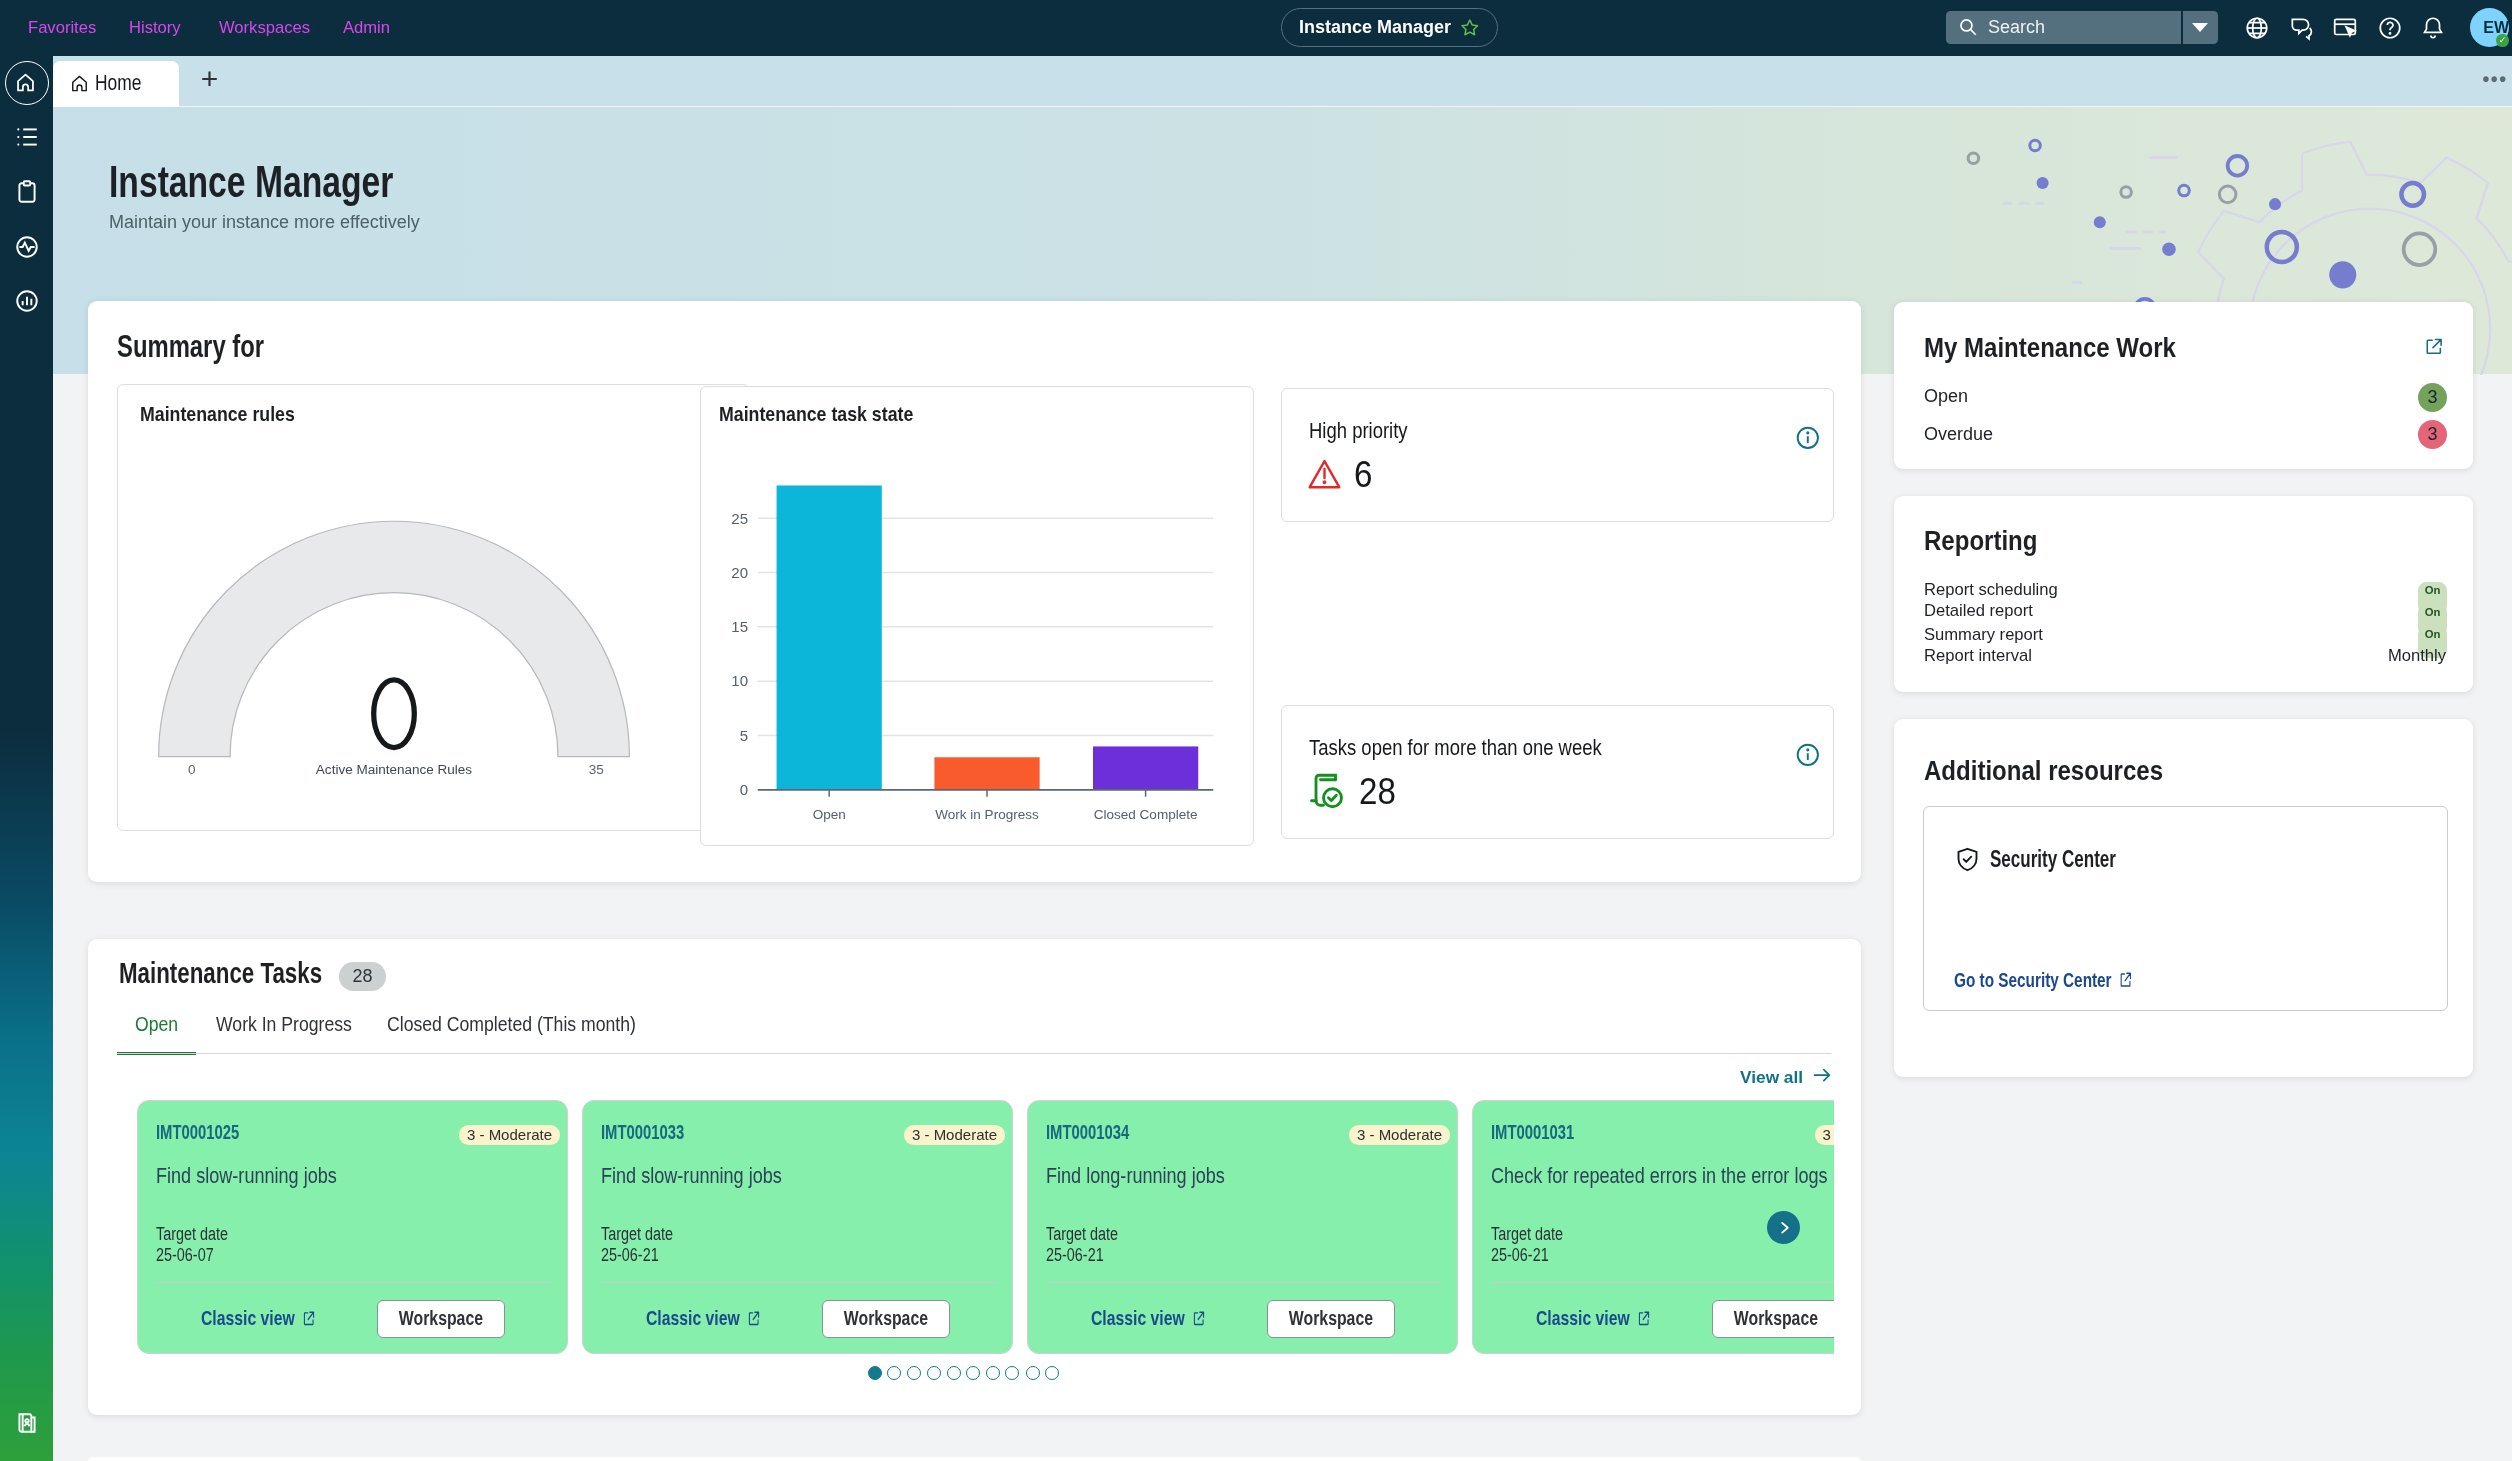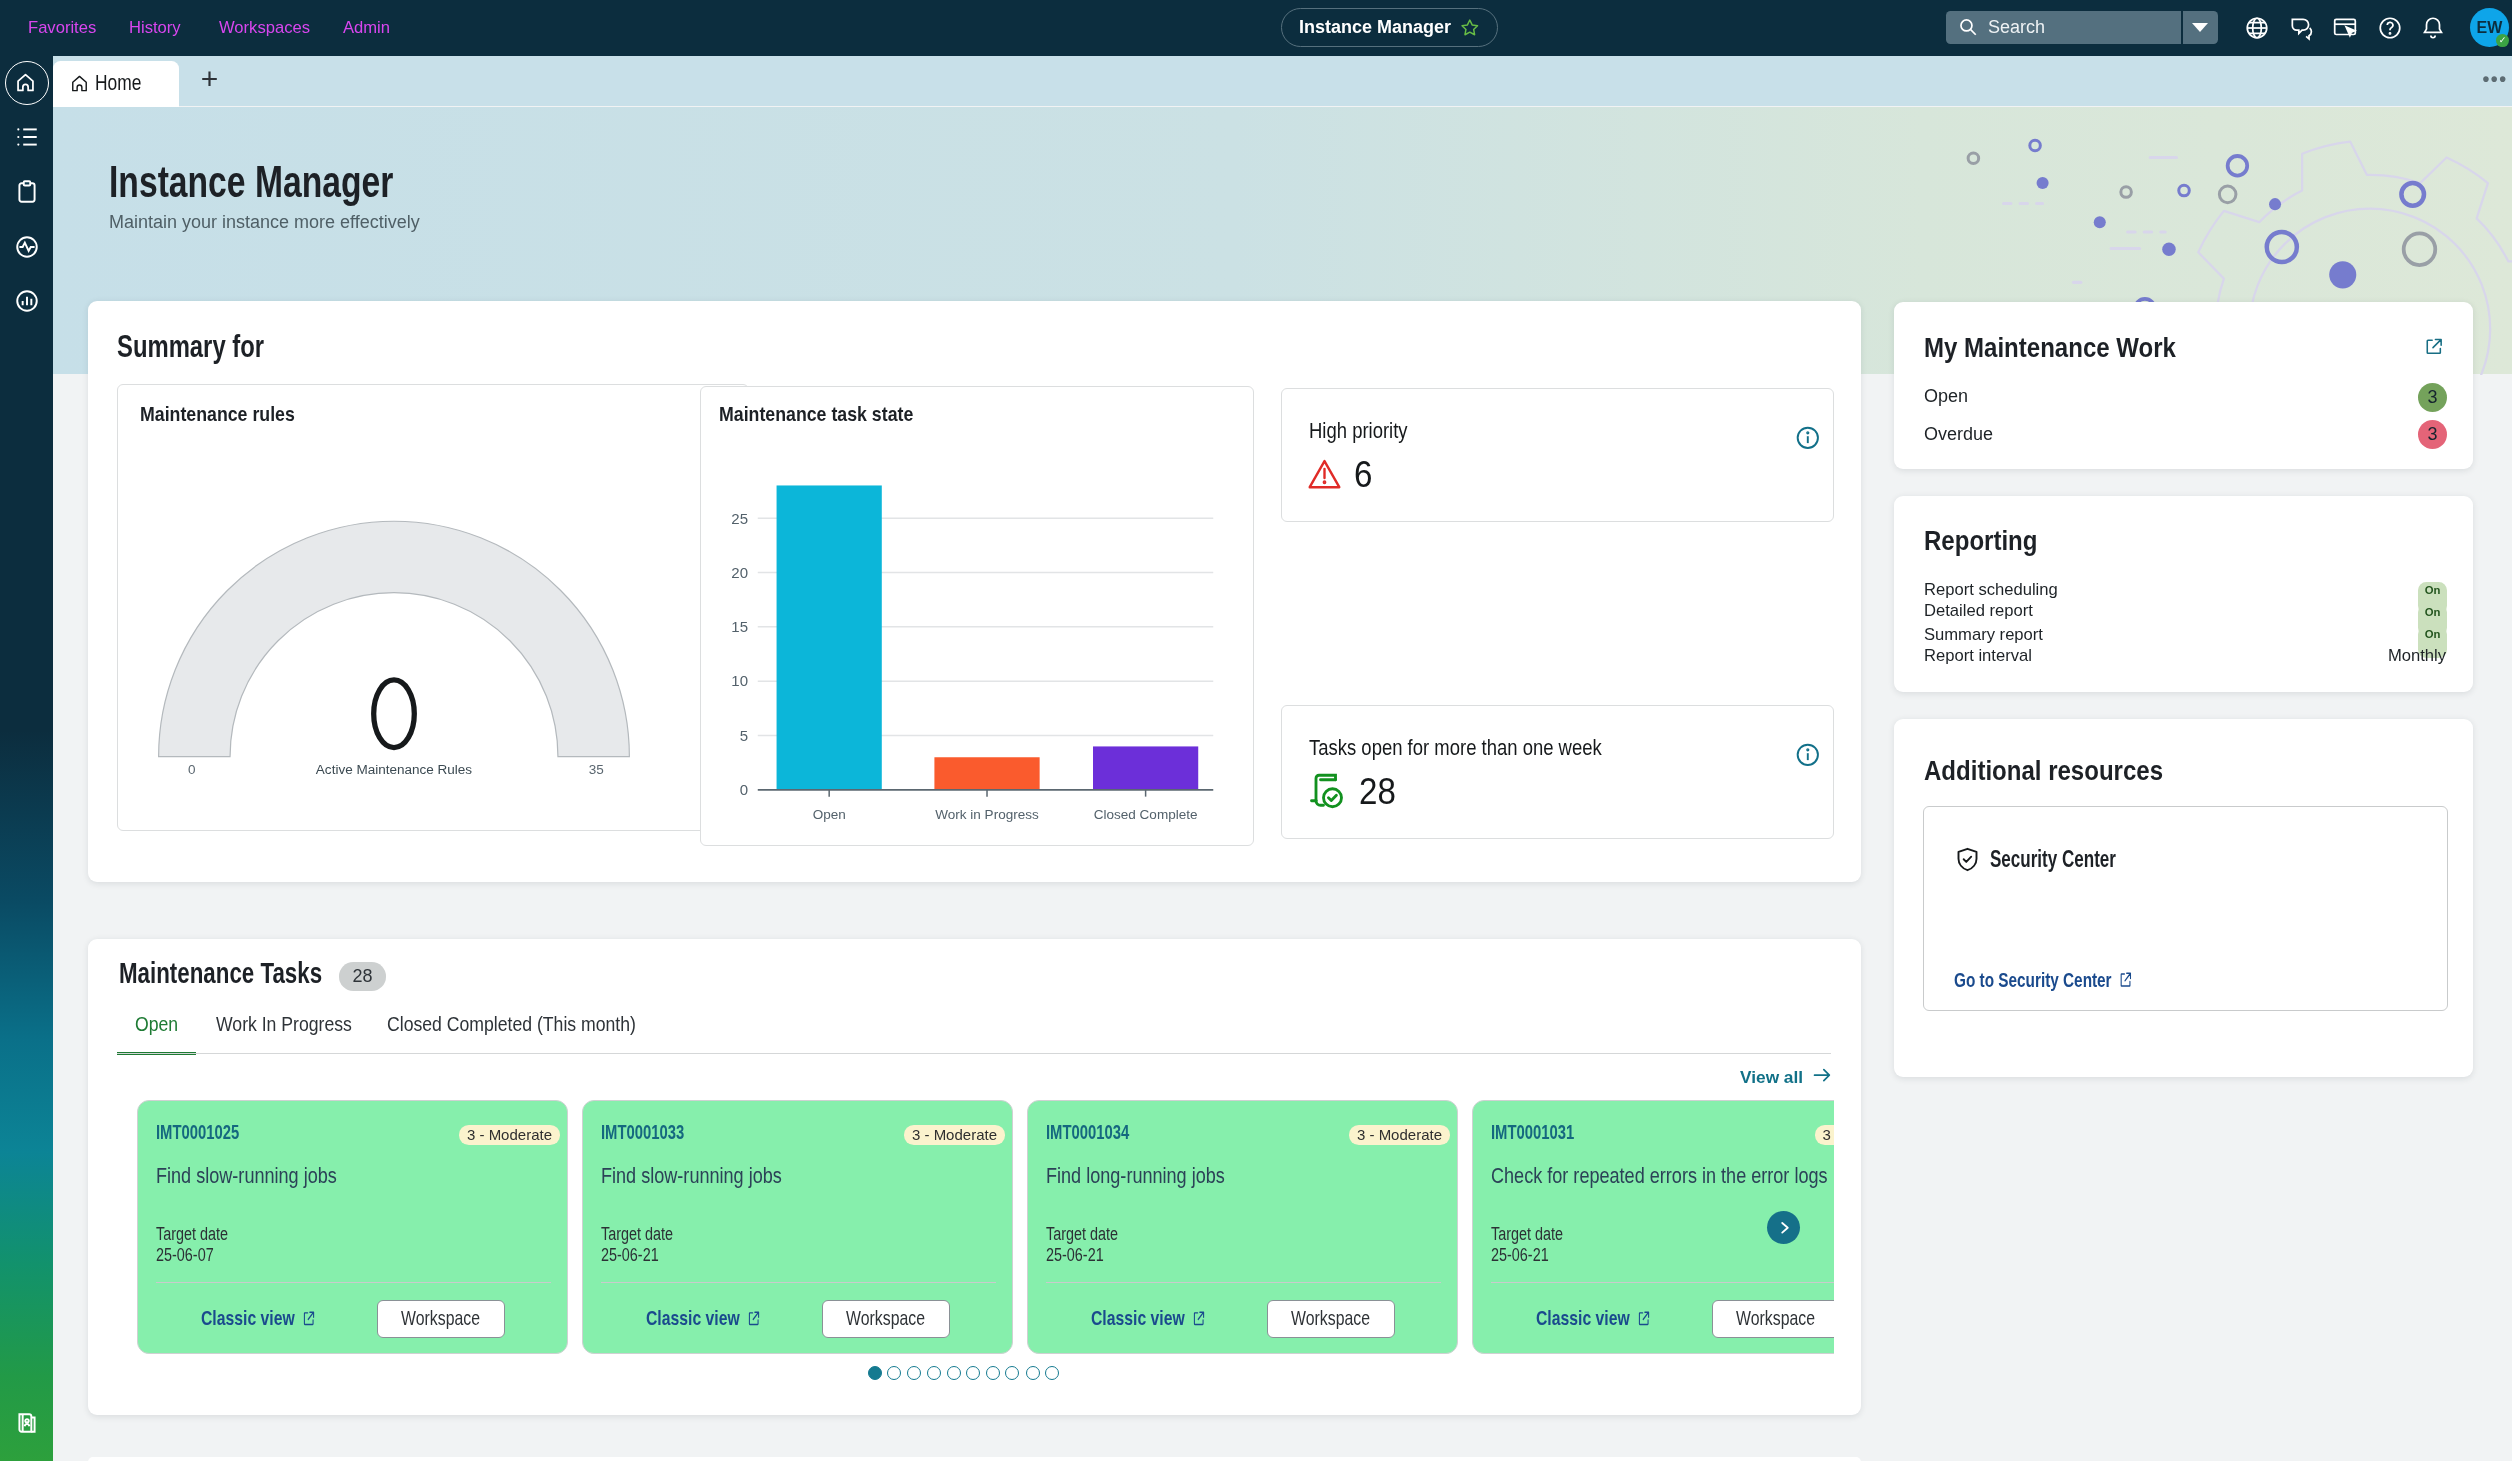--- a/index.html
+++ b/index.html
@@ -9,22 +9,22 @@
 
 #topnav{position:absolute;left:0;top:0;width:2512px;height:56px;background:#0c2d3e;z-index:30}
 .navlink{position:absolute;top:0;height:56px;line-height:56px;color:#d946ef;font-size:16.6px;white-space:nowrap}
 #impill{position:absolute;left:1281px;top:8.3px;width:217px;height:39px;border:1.5px solid #56707d;
   border-radius:20.3px;color:#fff;font-size:18px;font-weight:700;line-height:36px;text-align:center;white-space:nowrap}
 #searchbox{position:absolute;left:1946px;top:10.5px;width:272px;height:33px;background:#54707f;border-radius:4.5px}
 #searchdiv{position:absolute;left:235px;top:0;width:1.5px;height:33px;background:#0c2d3e}
 #searcharrow{position:absolute;left:246px;top:12.8px;width:0;height:0;border-left:8.3px solid transparent;
   border-right:8.3px solid transparent;border-top:9.8px solid #fff}
 .navicon{position:absolute;top:15px;width:26px;height:26px;color:#fff}
-#avatar{position:absolute;left:2470px;top:8.3px;width:39px;height:39px;border-radius:50%;background:#0ea5e9;
-  color:#0c2d3e;font-weight:700;font-size:16px;text-align:center;line-height:39px}
+#avatar{position:absolute;left:2470px;top:8.3px;width:39px;height:39px;border-radius:50%;background:#7dd3fc;
+  color:#0c2d3e;font-weight:700;font-size:16px;text-align:right;line-height:39px}
 #avbadge{position:absolute;left:2496px;top:34px;width:12.8px;height:12.8px;border-radius:50%;background:#3ca344;
   color:#fff;font-size:9px;line-height:12.8px;text-align:center}
 
 #tabstrip{position:absolute;left:53px;top:56px;width:2459px;height:50px;background:#c8e0e9;z-index:20}
 #hometab{position:absolute;left:0px;top:4.5px;width:126px;height:46px;background:#fff;border-radius:7.5px 7.5px 0 0;
   font-size:17.3px;color:#16191b}
 #plustab{position:absolute;left:139px;top:6px;width:35px;height:35px;font-size:30px;font-weight:300;color:#2e3338;
   text-align:center;line-height:33px}
 #tabdots{position:absolute;right:4.5px;top:12px;color:#5d6c73;font-size:19.6px;letter-spacing:1.5px;font-weight:700}
 
@@ -61,21 +61,21 @@
 .tab{position:absolute;top:74px;font-size:19.6px;color:#2e3338;white-space:nowrap;transform:scaleX(.9);transform-origin:0 50%}
 .tcard{position:absolute;top:0;width:431px;height:254px;background:#86efac;border:1.5px solid #cfd1d2;border-radius:12px}
 .tnum{position:absolute;left:18px;top:20.3px;font-size:20.3px;font-weight:700;color:#15687f;transform:scaleX(.73);transform-origin:0 50%}
 .tbadge{position:absolute;top:24px;height:19.6px;border-radius:9.8px;background:#fbf3cd;color:#2f2f2f;
   font-size:15px;line-height:19.6px;padding:0 7.5px;white-space:nowrap}
 .tttl{position:absolute;left:18px;top:62px;font-size:22.6px;color:#2b4257;white-space:nowrap;transform:scaleX(.8);transform-origin:0 50%}
 .tlabel{position:absolute;left:18px;top:123px;font-size:18px;color:#2c3135;line-height:21px;transform:scaleX(.8);transform-origin:0 50%}
 .tsep{position:absolute;left:18px;top:181px;width:395px;height:0.8px;background:#c9cbcc}
 .tlink{position:absolute;top:205px;font-size:21px;font-weight:700;color:#1a4a8d;white-space:nowrap;transform:scaleX(.75);transform-origin:0 50%}
 .tbtn{position:absolute;left:239px;top:199px;width:128px;height:38px;border:1.5px solid #8a9196;border-radius:6px;
-  font-size:20.3px;font-weight:400;color:#2f3337;text-align:center;line-height:35px;background:#fff}
+  font-size:20.3px;font-weight:700;color:#2f3337;text-align:center;line-height:35px;background:#fff}
 .dot{position:absolute;top:1366px;width:14.3px;height:14.3px;border-radius:50%;border:1.5px solid #147a90}
 
 #footband{position:absolute;left:88px;top:1457px;width:1773px;height:4.5px;background:#fff;border-radius:7.5px 7.5px 0 0}
 svg{display:block}
 .ext{display:inline-block;vertical-align:-2.3px;margin-left:4.5px}
 </style></head>
 <body>
 <div id="page">
 
 <div id="hero">

